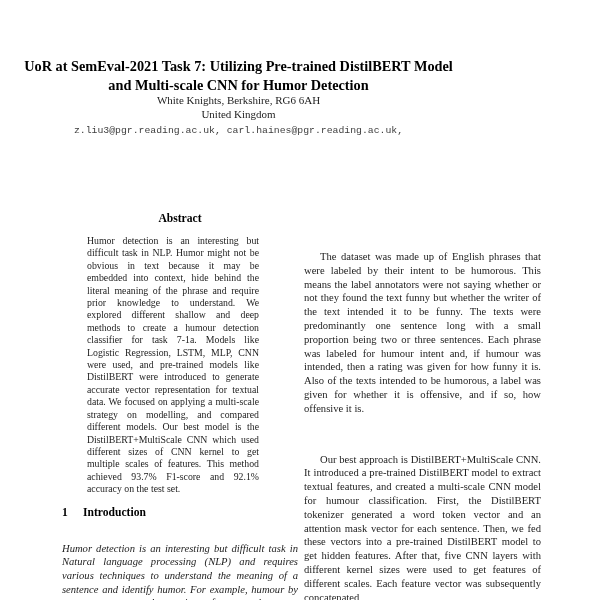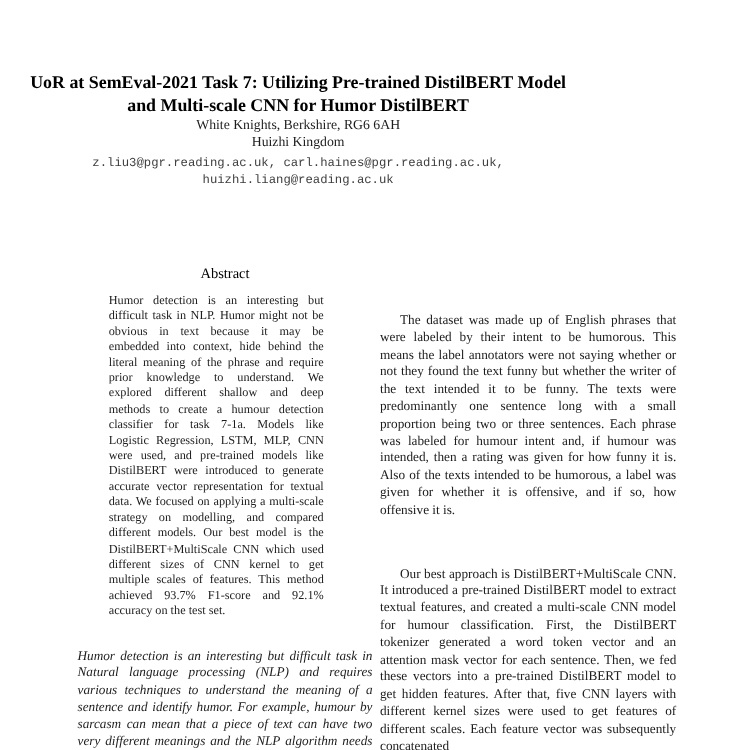--- a/index.html
+++ b/index.html
@@ -23,21 +23,21 @@
   .email-line {
     font-family: Liberation Mono, monospace;
     font-size: 9.8px; line-height: 13px; color: #3d3d3d;
   }
 
   .col { position: absolute; top: 206px; }
   .col-left  { left: 62px;  width: 236px; }
   .col-right { left: 304px; width: 237px; padding-top: 7px; }
 
   .abstract-heading {
-    text-align: center; font-weight: normal; font-size: 11.6px; color: #000000; padding-top: 6px;
+    text-align: center; font-weight: bold; font-size: 11.6px; color: #000000; padding-top: 6px;
   }
   .abstract-body {
     margin: 10px 39px 0 25px;
     font-size: 9.8px; line-height: 12.4px; text-align: justify;
   }
   .section-heading { margin-top: 10px; font-weight: bold; font-size: 11.6px; color: #000000; }
   .sec-num { display: inline-block; min-width: 21px; }
   .section-body {
     margin-top: 23px; font-size: 10.6px; line-height: 13.65px; text-align: justify; font-style: italic;
   }
@@ -45,32 +45,34 @@
     font-size: 10.6px; line-height: 13.8px; text-align: justify; text-indent: 16px; margin-top: 37px;
   }
 </style>
 </head>
 <body>
 
 <div class="page">
 
   <div class="header">
     <div class="title-line">UoR at SemEval-2021 Task 7: Utilizing Pre-trained DistilBERT Model</div>
-    <div class="title-line">and Multi-scale CNN for Humor DistilBERT</div>
+    <div class="title-line">and Multi-scale CNN for Humor Detection</div>
     <div class="affil-line">White Knights, Berkshire, RG6 6AH</div>
-    <div class="affil-line">Huizhi Kingdom</div>
+    <div class="affil-line">United Kingdom</div>
     <div class="emails">
       <div class="email-line">z.liu3@pgr.reading.ac.uk, carl.haines@pgr.reading.ac.uk,</div>
-      <div class="email-line">huizhi.liang@reading.ac.uk</div>
     </div>
   </div>
 
   <div class="col col-left">
     <div class="abstract-heading">Abstract</div>
     <div class="abstract-body">Humor detection is an interesting but difficult task in NLP. Humor might not be obvious in text because it may be embedded into context, hide behind the literal meaning of the phrase and require prior knowledge to understand. We explored different shallow and deep methods to create a humour detection classifier for task 7-1a. Models like Logistic Regression, LSTM, MLP, CNN were used, and pre-trained models like DistilBERT were introduced to generate accurate vector representation for textual data. We focused on applying a multi-scale strategy on modelling, and compared different models. Our best model is the DistilBERT+MultiScale CNN which used different sizes of CNN kernel to get multiple scales of features. This method achieved 93.7% F1-score and 92.1% accuracy on the test set.</div>
+    <div class="section-heading">
+      <span class="sec-num">1</span><span>Introduction</span>
+    </div>
     <div class="section-body">Humor detection is an interesting but difficult task in Natural language processing (NLP) and requires various techniques to understand the meaning of a sentence and identify humor. For example, humour by sarcasm can mean that a piece of text can have two very different meanings and the NLP algorithm needs to be able to understand which meaning is</div>
   </div>
 
   <div class="col col-right">
     <div class="para">The dataset was made up of English phrases that were labeled by their intent to be humorous. This means the label annotators were not saying whether or not they found the text funny but whether the writer of the text intended it to be funny. The texts were predominantly one sentence long with a small proportion being two or three sentences. Each phrase was labeled for humour intent and, if humour was intended, then a rating was given for how funny it is. Also of the texts intended to be humorous, a label was given for whether it is offensive, and if so, how offensive it is.</div>
     <div class="para">Our best approach is DistilBERT+MultiScale CNN. It introduced a pre-trained DistilBERT model to extract textual features, and created a multi-scale CNN model for humour classification. First, the DistilBERT tokenizer generated a word token vector and an attention mask vector for each sentence. Then, we fed these vectors into a pre-trained DistilBERT model to get hidden features. After that, five CNN layers with different kernel sizes were used to get features of different scales. Each feature vector was subsequently concatenated</div>
   </div>
 
 </div>
 

